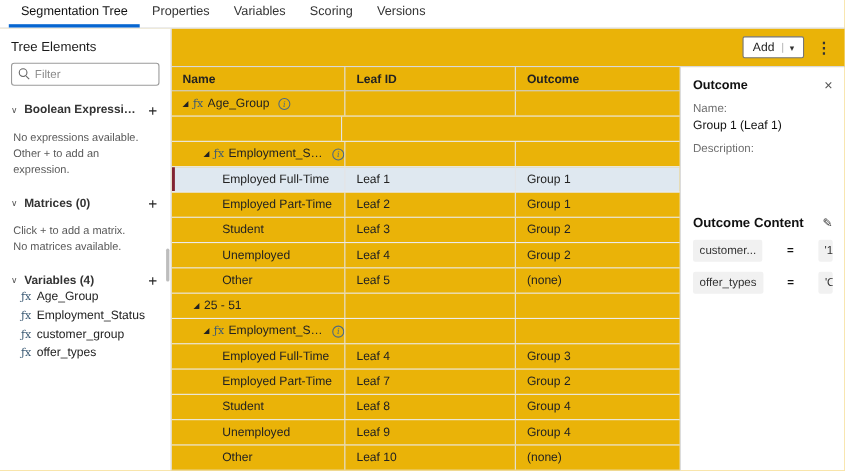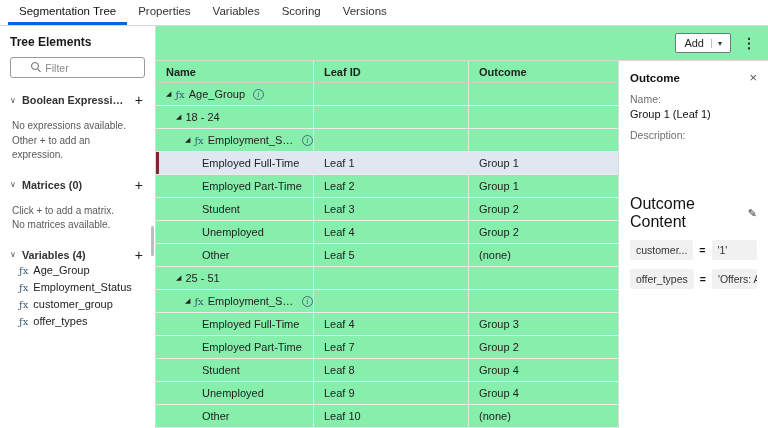--- a/index.html
+++ b/index.html
@@ -1,31 +1,31 @@
 <!DOCTYPE html>
 <html style="--accent: #0766d1; --sel-bar: #822433; --sel-bg: #dfe8f0;"><head>
 <meta charset="utf-8">
 <style>
   *{box-sizing:border-box;margin:0;padding:0}
   html,body{background:#fff}
   body{font-family:"Liberation Sans",sans-serif;font-size:11px;color:#222}
   :root{--accent:#0766d1;--sel-bar:#822433;--sel-bg:#dfe8f0}
-  .app{position:relative;width:768px;height:428px;background:#86efac;overflow:hidden}
+  .app{position:relative;width:768px;height:428px;background:#eab308;overflow:hidden}
 
   
   .tabbar{display:flex;height:26px;border-bottom:1px solid #d9d9d9;background:#fff;padding-left:8px}
   .tab{padding:0 11px;display:flex;align-items:center;font-size:11.5px;color:#333;cursor:pointer;border-bottom:3px solid transparent}
   .tab.active{border-bottom-color:var(--accent);color:#111}
 
   .bodyrow{display:flex;height:402px}
 
   
   .sidebar{width:156px;min-width:156px;border-right:1px solid #d9d9d9;padding:9px 10px;position:relative;background:#fff;overflow:hidden}
-  .sidebar-title{font-size:12px;font-weight:bold;color:#1a1a1a;margin-bottom:8px}
-  .filter-box{display:flex;align-items:center;border:1px solid #9a9a9a;border-radius:3px;height:21px;padding:0 20px;background:#fff}
+  .sidebar-title{font-size:12px;font-weight:normal;color:#1a1a1a;margin-bottom:8px}
+  .filter-box{display:flex;align-items:center;border:1px solid #9a9a9a;border-radius:3px;height:21px;padding:0 6px;background:#fff}
   .search-ic{position:relative;width:11px;height:11px;display:inline-block;margin-right:5px}
   .search-ic::before{content:'';position:absolute;width:6px;height:6px;border:1.2px solid #666;border-radius:50%;left:0;top:0}
   .search-ic::after{content:'';position:absolute;width:4px;height:1.4px;background:#666;transform:rotate(45deg);left:6px;top:8px}
   .filter-input{border:none;outline:none;width:100%;font-size:10.5px;font-family:"Liberation Sans",sans-serif;color:#333;background:transparent}
   .filter-input::placeholder{color:#8a8a8a}
   .section{margin-top:15px}
   .section-head{display:flex;align-items:center}
   .chev{font-size:8px;color:#555;width:10px}
   .sec-label{font-weight:bold;font-size:10.8px;color:#333;margin-left:2px;white-space:nowrap;overflow:hidden;text-overflow:ellipsis;max-width:105px}
   .plus{margin-left:auto;font-size:14px;color:#222;cursor:pointer;line-height:1;padding:0 2px}
@@ -63,23 +63,23 @@
 
   
   .outcome-panel{width:150px;min-width:150px;border-left:1px solid #d9d9d9;padding:10px 11px;background:#fff;overflow:hidden}
   .op-head{display:flex;align-items:center;margin-bottom:4px}
   .op-title{font-weight:bold;font-size:11.5px;color:#111}
   .close{margin-left:auto;font-size:13px;color:#555;cursor:pointer;line-height:1}
   .op-label{color:#6f6f6f;font-size:10.5px;margin-top:9px}
   .op-value{color:#111;font-size:11px;margin-top:3px}
   .op-desc-space{height:46px}
   .op-content-head{display:flex;align-items:center;margin-top:8px}
-  .op-content-title{font-weight:normal;font-size:16px;color:#111}
+  .op-content-title{font-weight:bold;font-size:12px;color:#111}
   .edit{margin-left:auto;font-size:11px;color:#333;cursor:pointer}
-  .assign{display:flex;align-items:center;gap:6px;margin-top:9px;font-size:10.5px}
+  .assign{display:flex;align-items:center;gap:22px;margin-top:9px;font-size:10.5px}
   .chip{background:#f1f1f1;padding:4px 6px;border-radius:2px;color:#333;white-space:nowrap;overflow:hidden}
   .var-chip{max-width:64px;text-overflow:ellipsis;flex:none}
   .op-sym{font-weight:bold;color:#111;flex:none}
   .val-chip{flex:1;min-width:0}
 </style>
 </head>
 <body>
 
 <div class="app">
 
@@ -174,24 +174,20 @@
                 <div class="cell c-name ind0">
                   <span class="tri">◢</span>
                   <span class="fx">ƒx</span>
                   <span class="rname">Age_Group</span>
                   <span class="info">i</span>
                 </div>
                 <div class="cell c-leaf"></div>
                 <div class="cell c-out"></div>
               </div>
               <div class="trow">
-                <div class="cell c-name ind1">
-                  <span class="tri">◢</span>
-                  <span class="rname">18 - 24</span>
-                </div>
                 <div class="cell c-leaf"></div>
                 <div class="cell c-out"></div>
               </div>
               <div class="trow">
                 <div class="cell c-name ind2">
                   <span class="tri">◢</span>
                   <span class="fx">ƒx</span>
                   <span class="rname">Employment_Status</span>
                   <span class="info">i</span>
                 </div>

